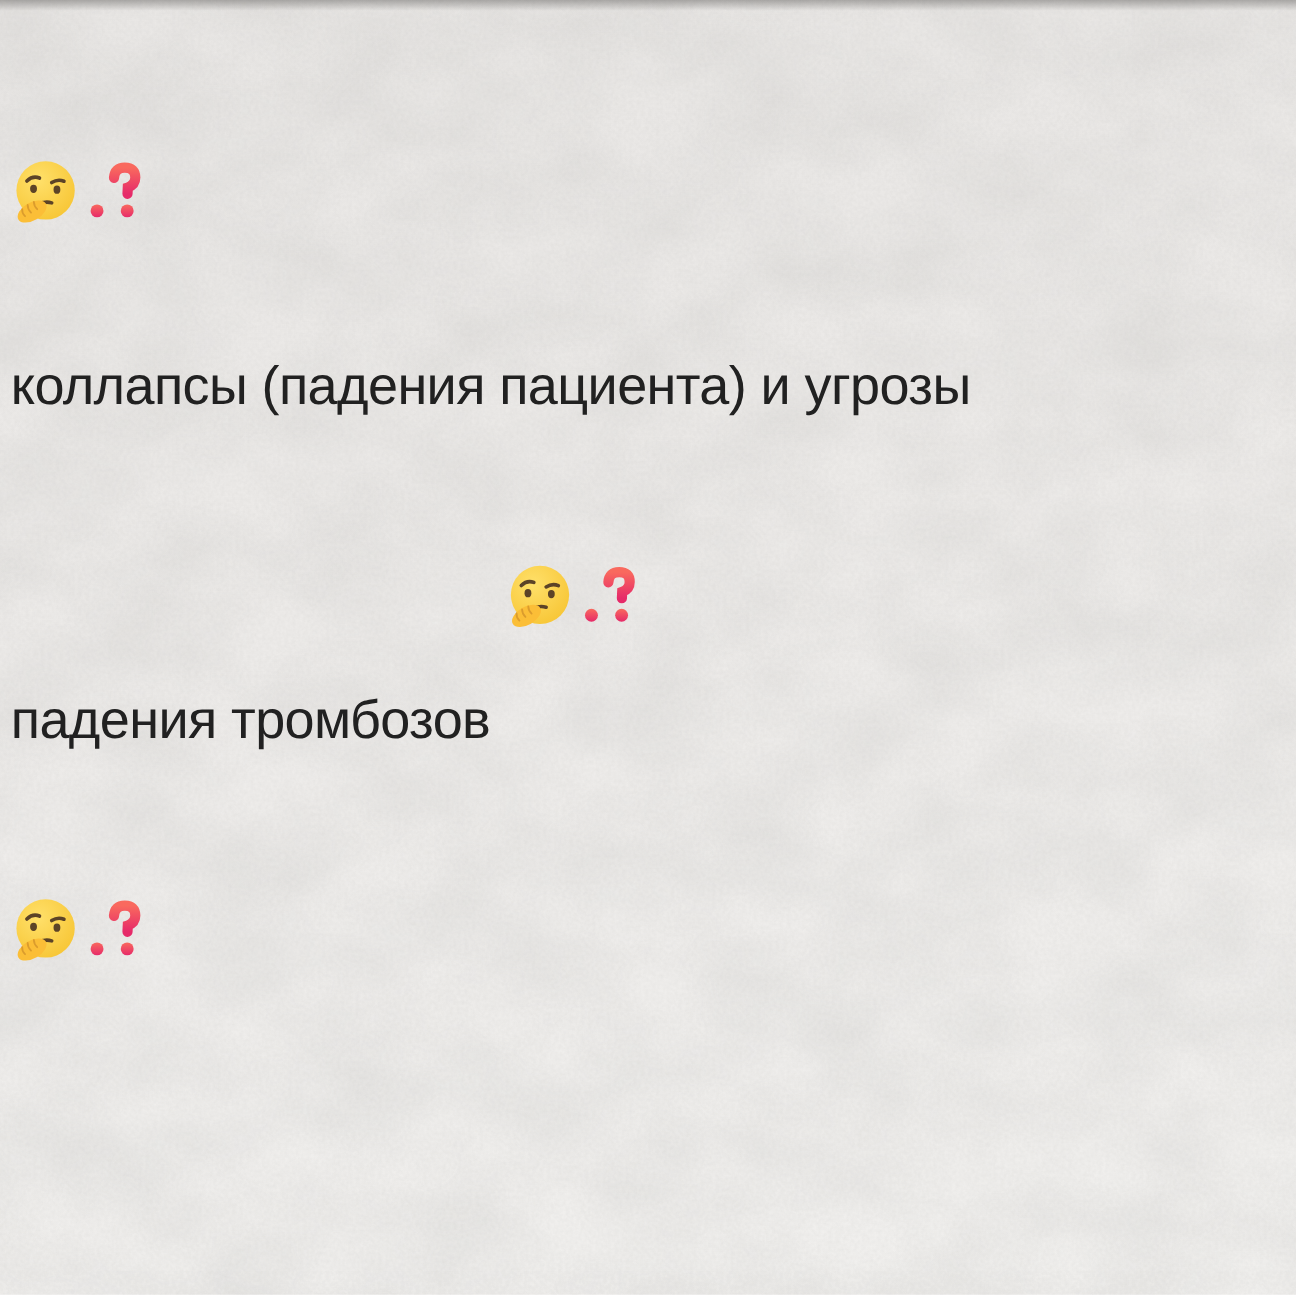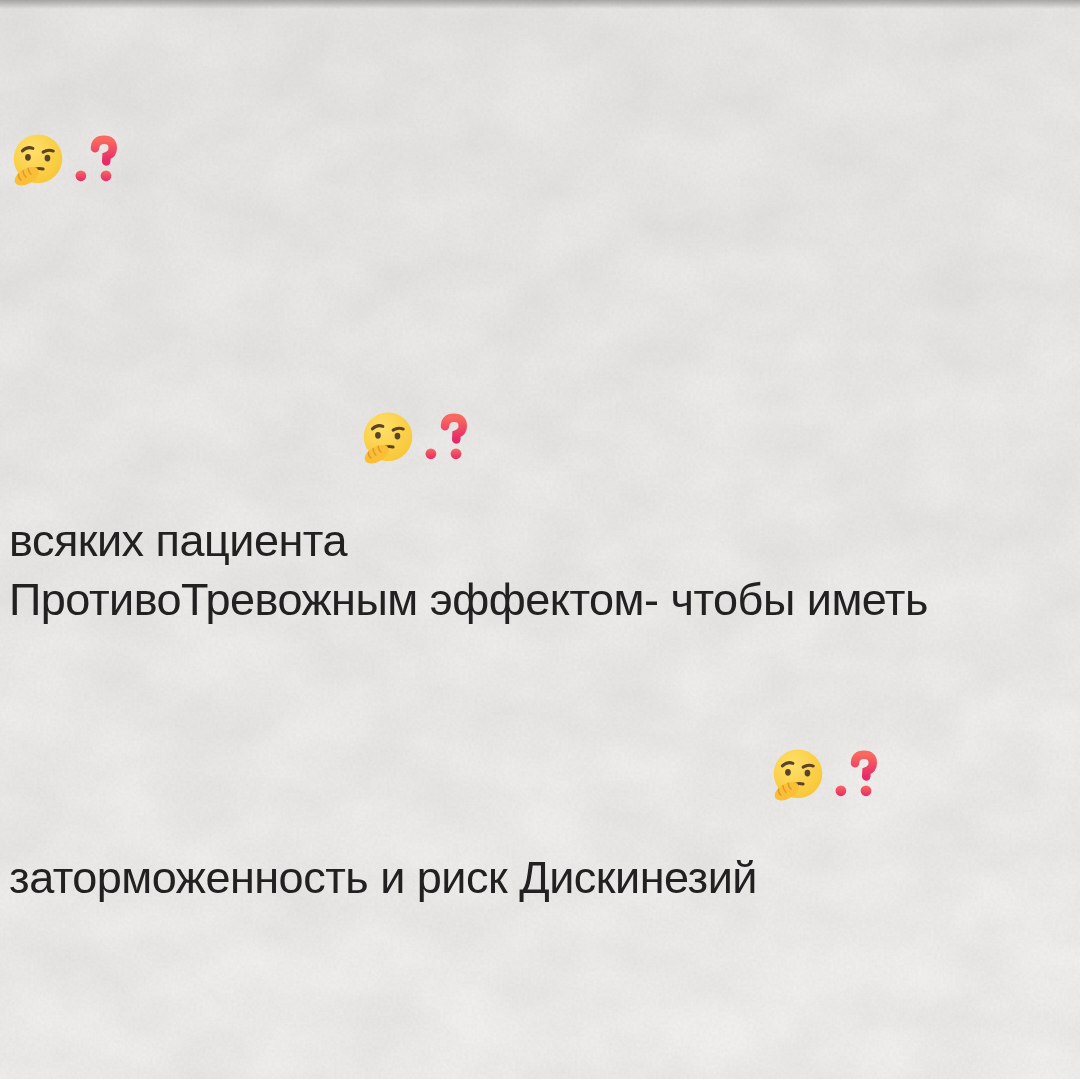--- a/index.html
+++ b/index.html
@@ -101,43 +101,43 @@
       </g>
     </svg>
   </span><span class="emoji bq">
     <svg viewBox="0 0 40 40">
       <path d="M9.5 5.2 L9.5 22.6" stroke="url(#gBQ)" stroke-width="7.4" stroke-linecap="round"></path>
       <circle cx="9.5" cy="33" r="4.3" fill="url(#gBQ)"></circle>
       <path d="M20.8 11 Q21.2 4.2 28 4.2 Q35 4.2 35 10.8 Q35 15.6 30 17.4 L29.8 21.6" fill="none" stroke="url(#gBQ)" stroke-width="6.8" stroke-linecap="round"></path>
       <circle cx="29.6" cy="33" r="4.3" fill="url(#gBQ)"></circle>
     </svg>
   </span></div>
-      <div class="line"><span>всяких пациента </span><span class="emoji think">
+      <div class="line"><span>коллапсы (падения пациента) и угрозы</span></div>
+      <div class="line"><span>падения тромбозов </span><span class="emoji think">
     <svg viewBox="0 0 36 36">
       <circle cx="18" cy="17.8" r="16.2" fill="url(#gFace)"></circle>
       <path d="M7.6 12.6 Q10.8 9.4 14.6 10.9" stroke="#5C4327" stroke-width="2" fill="none" stroke-linecap="round"></path>
       <path d="M21.4 13.4 Q24.8 11.3 28.2 12.7" stroke="#5C4327" stroke-width="2" fill="none" stroke-linecap="round"></path>
       <ellipse cx="11.3" cy="16.9" rx="1.9" ry="2.3" fill="#5C4327"></ellipse>
       <ellipse cx="24.3" cy="17.4" rx="1.9" ry="2.3" fill="#5C4327"></ellipse>
       <path d="M13.4 26 Q17.2 23.5 21.4 24.7" stroke="#5C4327" stroke-width="2" fill="none" stroke-linecap="round"></path>
       <g transform="rotate(-30 10.5 29.5)">
         <ellipse cx="10.5" cy="29.5" rx="8.8" ry="5" fill="#FBBE37"></ellipse>
         <path d="M6.4 25.6 q-1.3 1.8 -0.6 4.2 M10.2 25.1 q-1.2 2 -0.5 4.6 M14 25.4 q-1.1 2 -0.4 4.4" stroke="#DB9C2D" stroke-width="1" fill="none" stroke-linecap="round"></path>
       </g>
     </svg>
   </span><span class="emoji bq">
     <svg viewBox="0 0 40 40">
       <path d="M9.5 5.2 L9.5 22.6" stroke="url(#gBQ)" stroke-width="7.4" stroke-linecap="round"></path>
       <circle cx="9.5" cy="33" r="4.3" fill="url(#gBQ)"></circle>
       <path d="M20.8 11 Q21.2 4.2 28 4.2 Q35 4.2 35 10.8 Q35 15.6 30 17.4 L29.8 21.6" fill="none" stroke="url(#gBQ)" stroke-width="6.8" stroke-linecap="round"></path>
       <circle cx="29.6" cy="33" r="4.3" fill="url(#gBQ)"></circle>
     </svg>
   </span></div>
-      <div class="line"><span>ПротивоТревожным эффектом- чтобы иметь</span></div>
-      <div class="line"><span>заторможенность и риск Дискинезий </span><span class="emoji think">
+      <div class="line"><span class="emoji think">
     <svg viewBox="0 0 36 36">
       <circle cx="18" cy="17.8" r="16.2" fill="url(#gFace)"></circle>
       <path d="M7.6 12.6 Q10.8 9.4 14.6 10.9" stroke="#5C4327" stroke-width="2" fill="none" stroke-linecap="round"></path>
       <path d="M21.4 13.4 Q24.8 11.3 28.2 12.7" stroke="#5C4327" stroke-width="2" fill="none" stroke-linecap="round"></path>
       <ellipse cx="11.3" cy="16.9" rx="1.9" ry="2.3" fill="#5C4327"></ellipse>
       <ellipse cx="24.3" cy="17.4" rx="1.9" ry="2.3" fill="#5C4327"></ellipse>
       <path d="M13.4 26 Q17.2 23.5 21.4 24.7" stroke="#5C4327" stroke-width="2" fill="none" stroke-linecap="round"></path>
       <g transform="rotate(-30 10.5 29.5)">
         <ellipse cx="10.5" cy="29.5" rx="8.8" ry="5" fill="#FBBE37"></ellipse>
         <path d="M6.4 25.6 q-1.3 1.8 -0.6 4.2 M10.2 25.1 q-1.2 2 -0.5 4.6 M14 25.4 q-1.1 2 -0.4 4.4" stroke="#DB9C2D" stroke-width="1" fill="none" stroke-linecap="round"></path>

